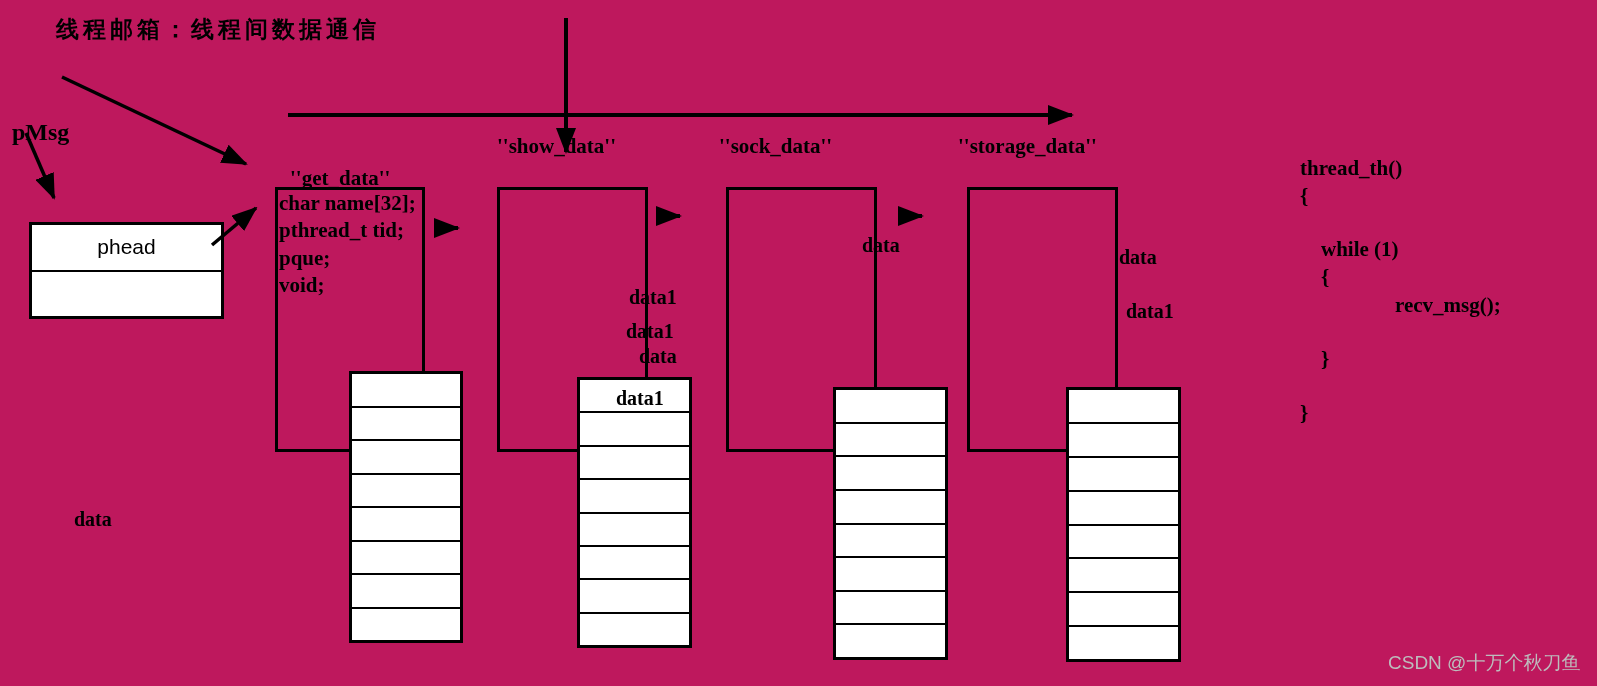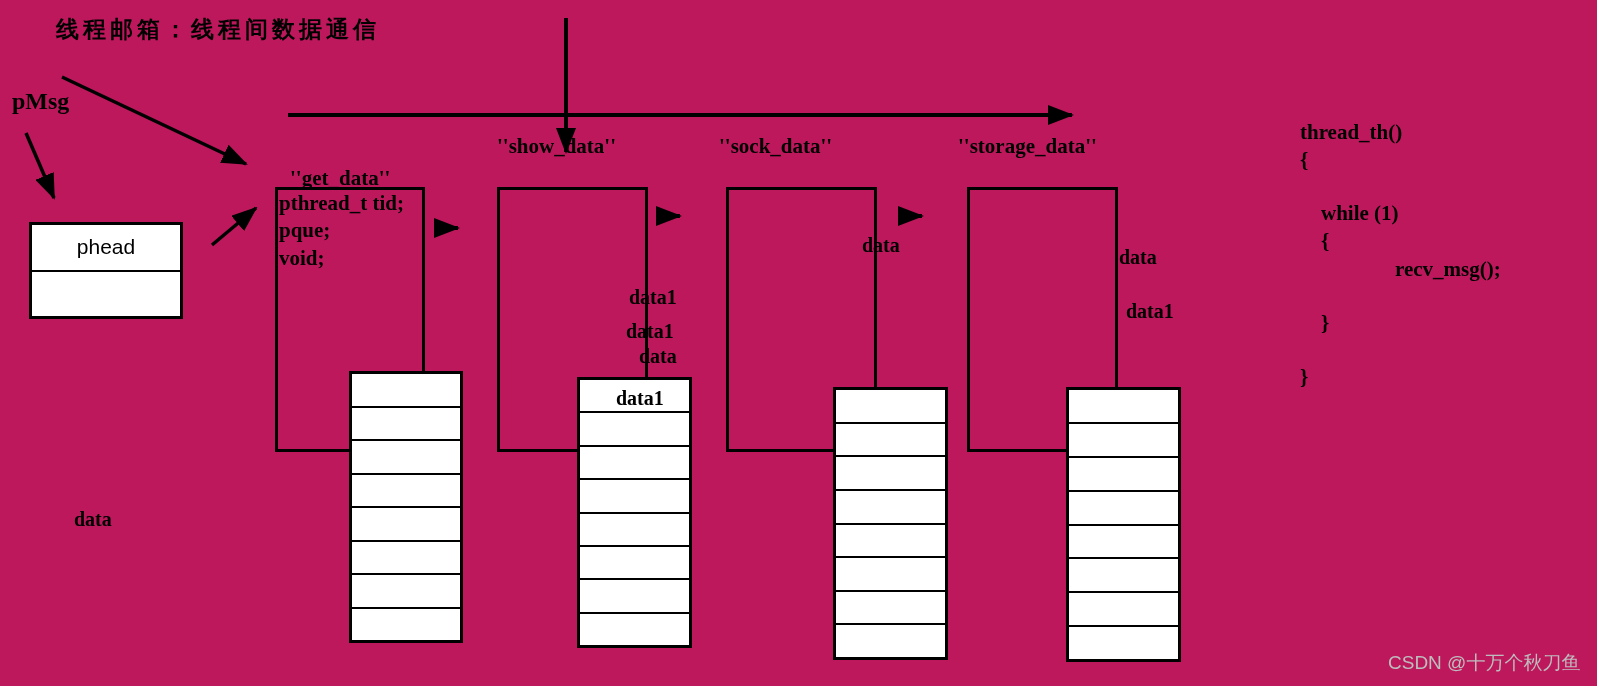--- a/index.html
+++ b/index.html
@@ -14,49 +14,50 @@
   .queue{position:absolute;border:3px solid #000;background:#ffffff;box-sizing:border-box;
          display:flex;flex-direction:column;}
   .queue .cell{flex:1;border-top:2px solid #000;}
   .queue .cell:first-child{border-top:none;}
   .phead-box{position:absolute;border:3px solid #000;background:#fff;box-sizing:border-box;
              display:flex;flex-direction:column;}
   .phead-box .slot-top{flex:1;border-bottom:2px solid #000;display:flex;align-items:center;justify-content:center;
              font-family:"Liberation Sans","DejaVu Sans",sans-serif;font-size:21px;}
   .phead-box .slot-bottom{flex:1;}
   .structtext{font-weight:bold;font-size:21px;line-height:27.4px;white-space:nowrap;}
-  .codeline{font-weight:bold;font-size:21px;white-space:nowrap;}
+  .codeline{font-weight:bold;font-size:21px;white-space:nowrap;margin-top:36px;}
   .wm{font-family:"Liberation Sans","DejaVu Sans",sans-serif;font-size:19px;}
   svg.overlay{position:absolute;left:0;top:0;pointer-events:none;}
 </style>
 </head>
 <body>
 
 <div class="canvas">
 
   <div class="abs cn-title" style="left:56px;top:14px;">线程邮箱：线程间数据通信</div>
 
-  <div class="abs serifb" style="left:12px;top:88px;font-size:24px;">pMsg</div>
+  <div class="abs serifb" style="left:12px;top:119px;font-size:24px;">pMsg</div>
 
-  <div class="phead-box" style="left:29px;top:222px;width:154px;height:97px;">
+  <div class="phead-box" style="left:29px;top:222px;width:195px;height:97px;">
     <div class="slot-top">phead</div>
     <div class="slot-bottom"></div>
   </div>
 
   <div class="abs serifb" style="left:290px;top:134px;margin-top:32px;">''get_data''</div>
   <div class="abs serifb" style="left:497px;top:134px;">''show_data''</div>
   <div class="abs serifb" style="left:719px;top:134px;">''sock_data''</div>
   <div class="abs serifb" style="left:958px;top:134px;">''storage_data''</div>
 
   <div class="box" style="left:275px;top:187px;width:150px;height:265px;"></div>
   <div class="box" style="left:497px;top:187px;width:151px;height:265px;"></div>
   <div class="box" style="left:726px;top:187px;width:151px;height:265px;"></div>
   <div class="box" style="left:967px;top:187px;width:151px;height:265px;"></div>
 
   <div class="abs structtext" style="left:279px;top:190px;">
+    <div>char name[32];</div>
     <div>pthread_t tid;</div>
     <div>pque;</div>
     <div>void;</div>
   </div>
 
   <div class="queue" style="left:349px;top:371px;width:114px;height:272px;">
     <div class="cell"></div>
       <div class="cell"></div>
       <div class="cell"></div>
       <div class="cell"></div>

